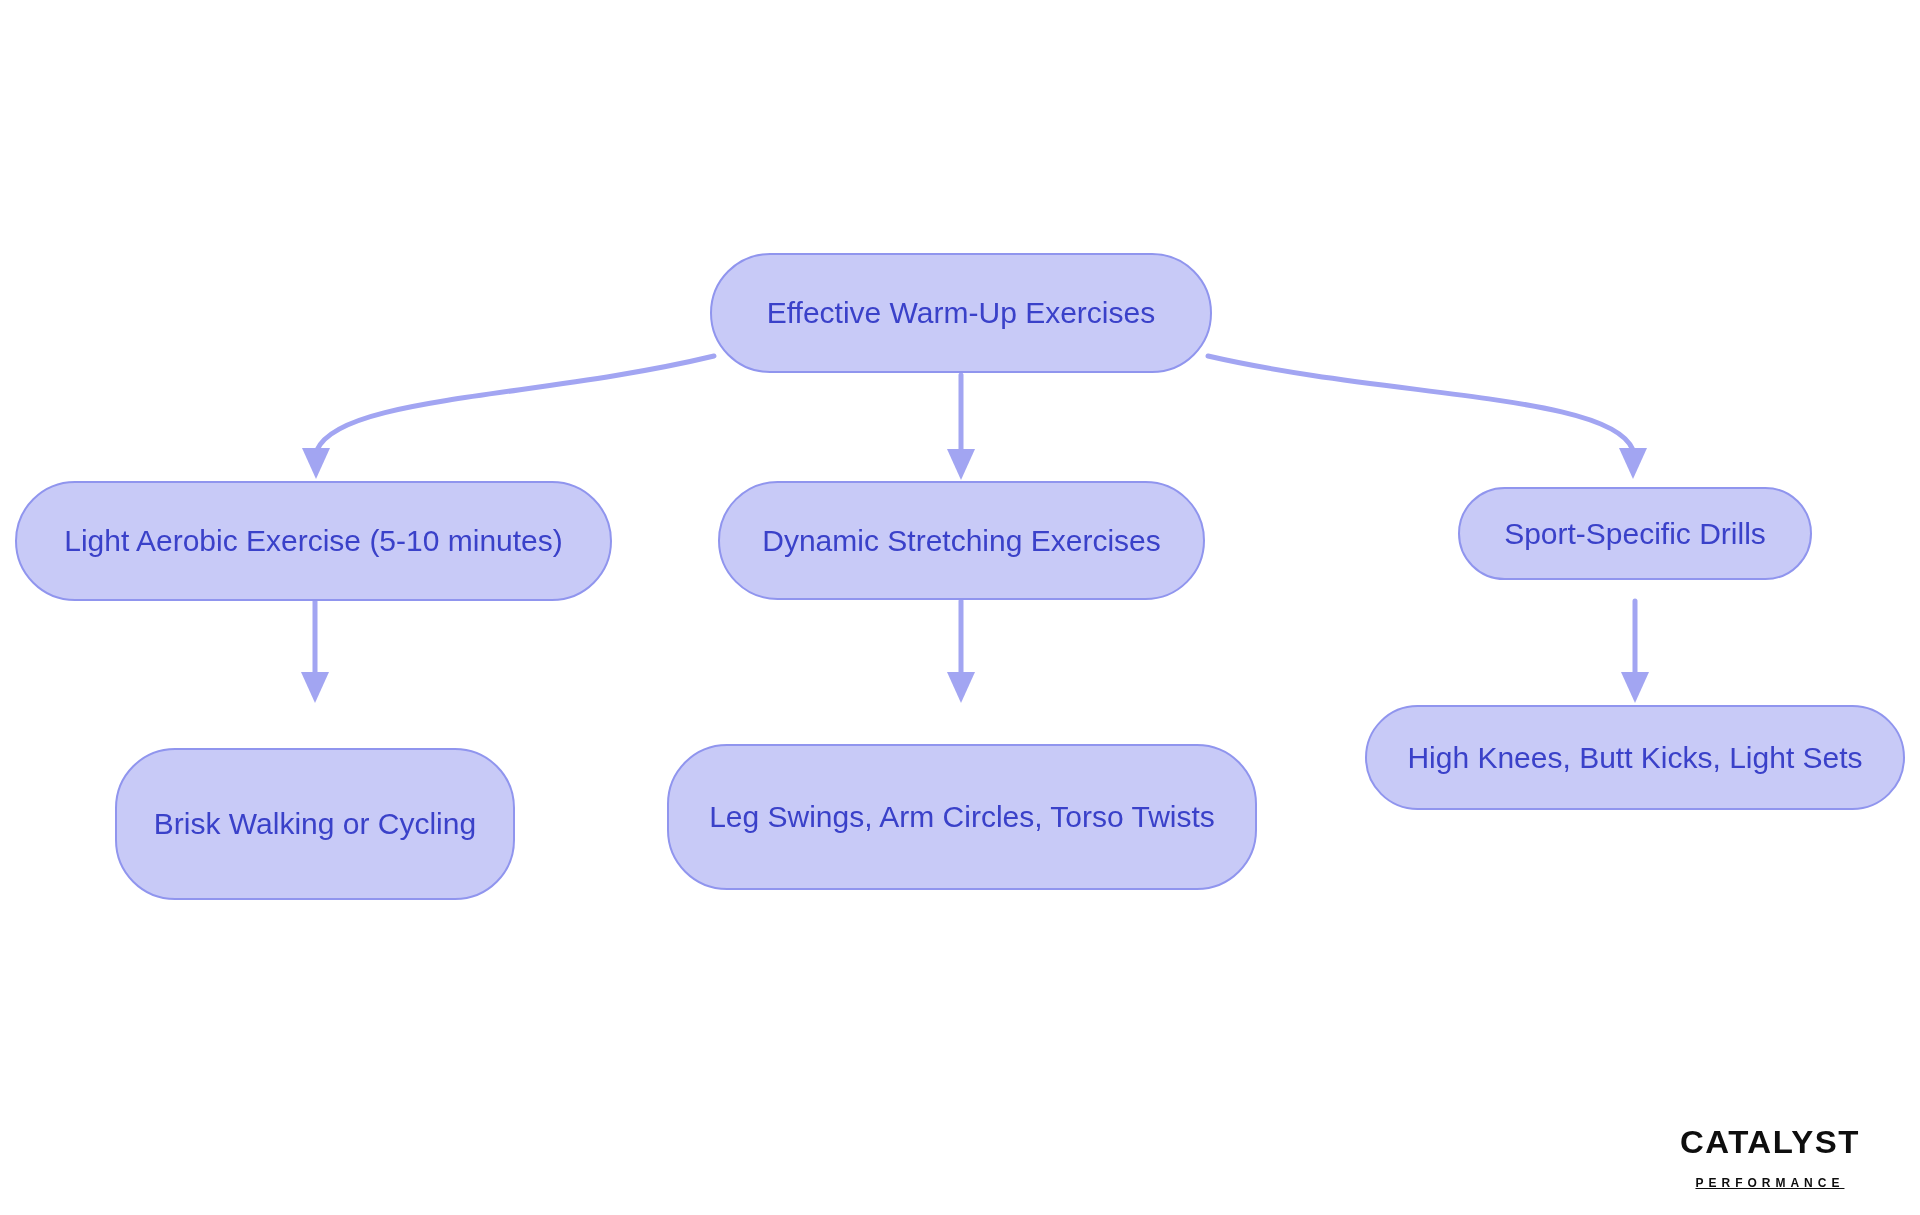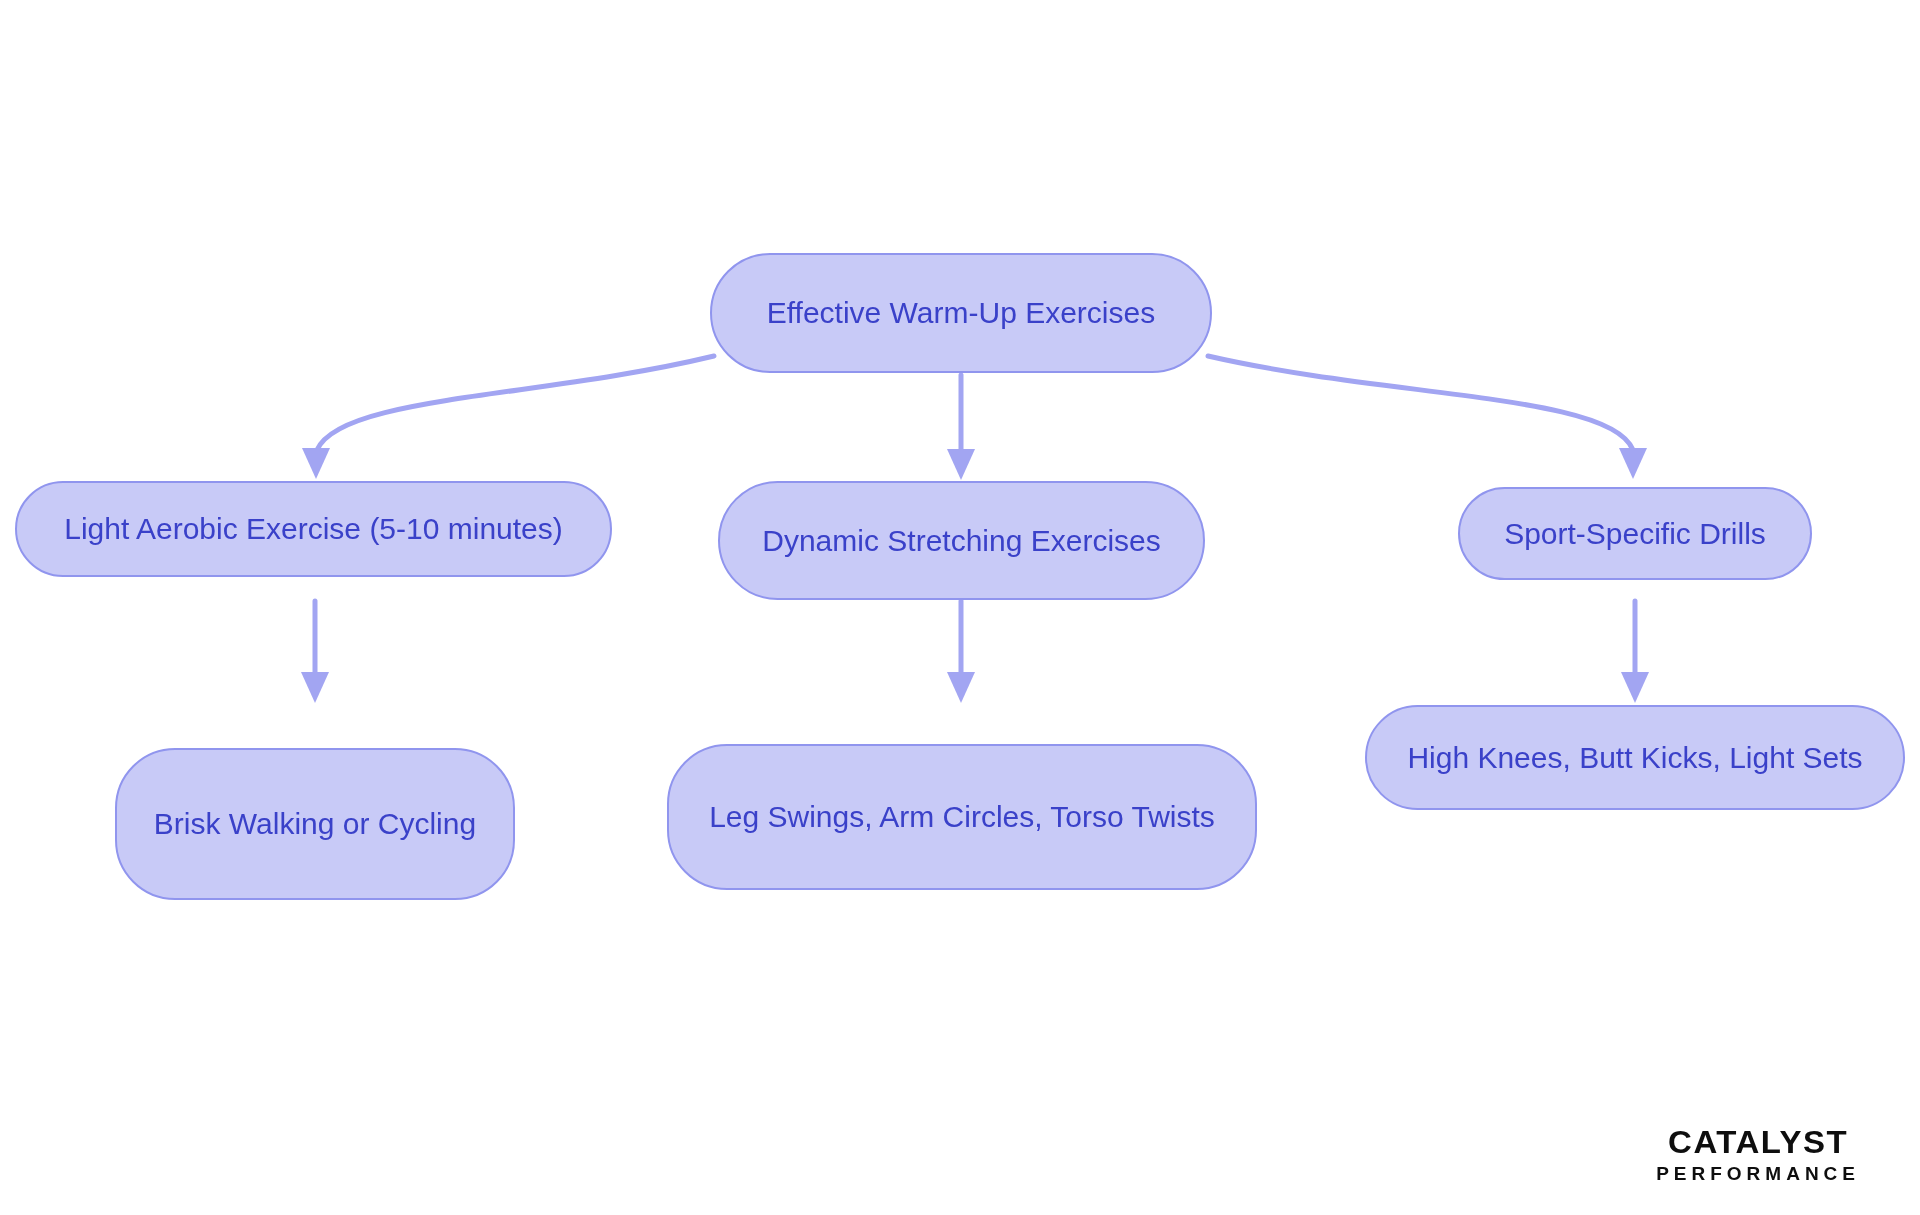--- a/index.html
+++ b/index.html
@@ -42,21 +42,21 @@
     display: flex;
     align-items: center;
     justify-content: center;
     text-align: center;
     color: var(--text, #3a41c9);
     font-size: 30px;
     line-height: 1.2;
     padding: 0 20px;
   }
   .n-root { left: 710px;  top: 253px; width: 502px; height: 120px; }
-  .n-b0   { left: 15px;   top: 481px; width: 597px; height: 96px; }
+  .n-b0   { left: 15px;   top: 481px; width: 597px; height: 120px; }
   .n-b1   { left: 718px;  top: 481px; width: 487px; height: 119px; }
   .n-b2   { left: 1458px; top: 487px; width: 354px; height: 93px; }
   .n-c0   { left: 115px;  top: 705px; width: 400px; height: 152px; margin-top: 43px; }
   .n-c1   { left: 667px;  top: 744px; width: 590px; height: 146px; }
   .n-c2   { left: 1365px; top: 705px; width: 540px; height: 105px; }
 
   .logo {
     position: absolute;
     right: 60px;
     top: 1126px;
@@ -65,26 +65,27 @@
     user-select: none;
   }
   .logo-title {
     font-size: 33px;
     font-weight: 900;
     letter-spacing: 1.5px;
     line-height: 1.0;
     transform: scaleY(0.95);
   }
   .logo-subtitle {
-    font-size: 19px;
+    font-size: 12px;
     font-weight: 700;
     letter-spacing: 5px;
     line-height: 1.0;
-    margin-top: 5px;
+    margin-top: 18px;
     white-space: nowrap;
+    text-decoration: underline;
   }
 </style>
 </head>
 <body>
 
 <div class="canvas">
 
   <svg class="edges" viewBox="0 0 1920 1215" xmlns="http://www.w3.org/2000/svg">
 
     <path d="M 714 356 C 540 398, 340 396, 317 450"></path>

